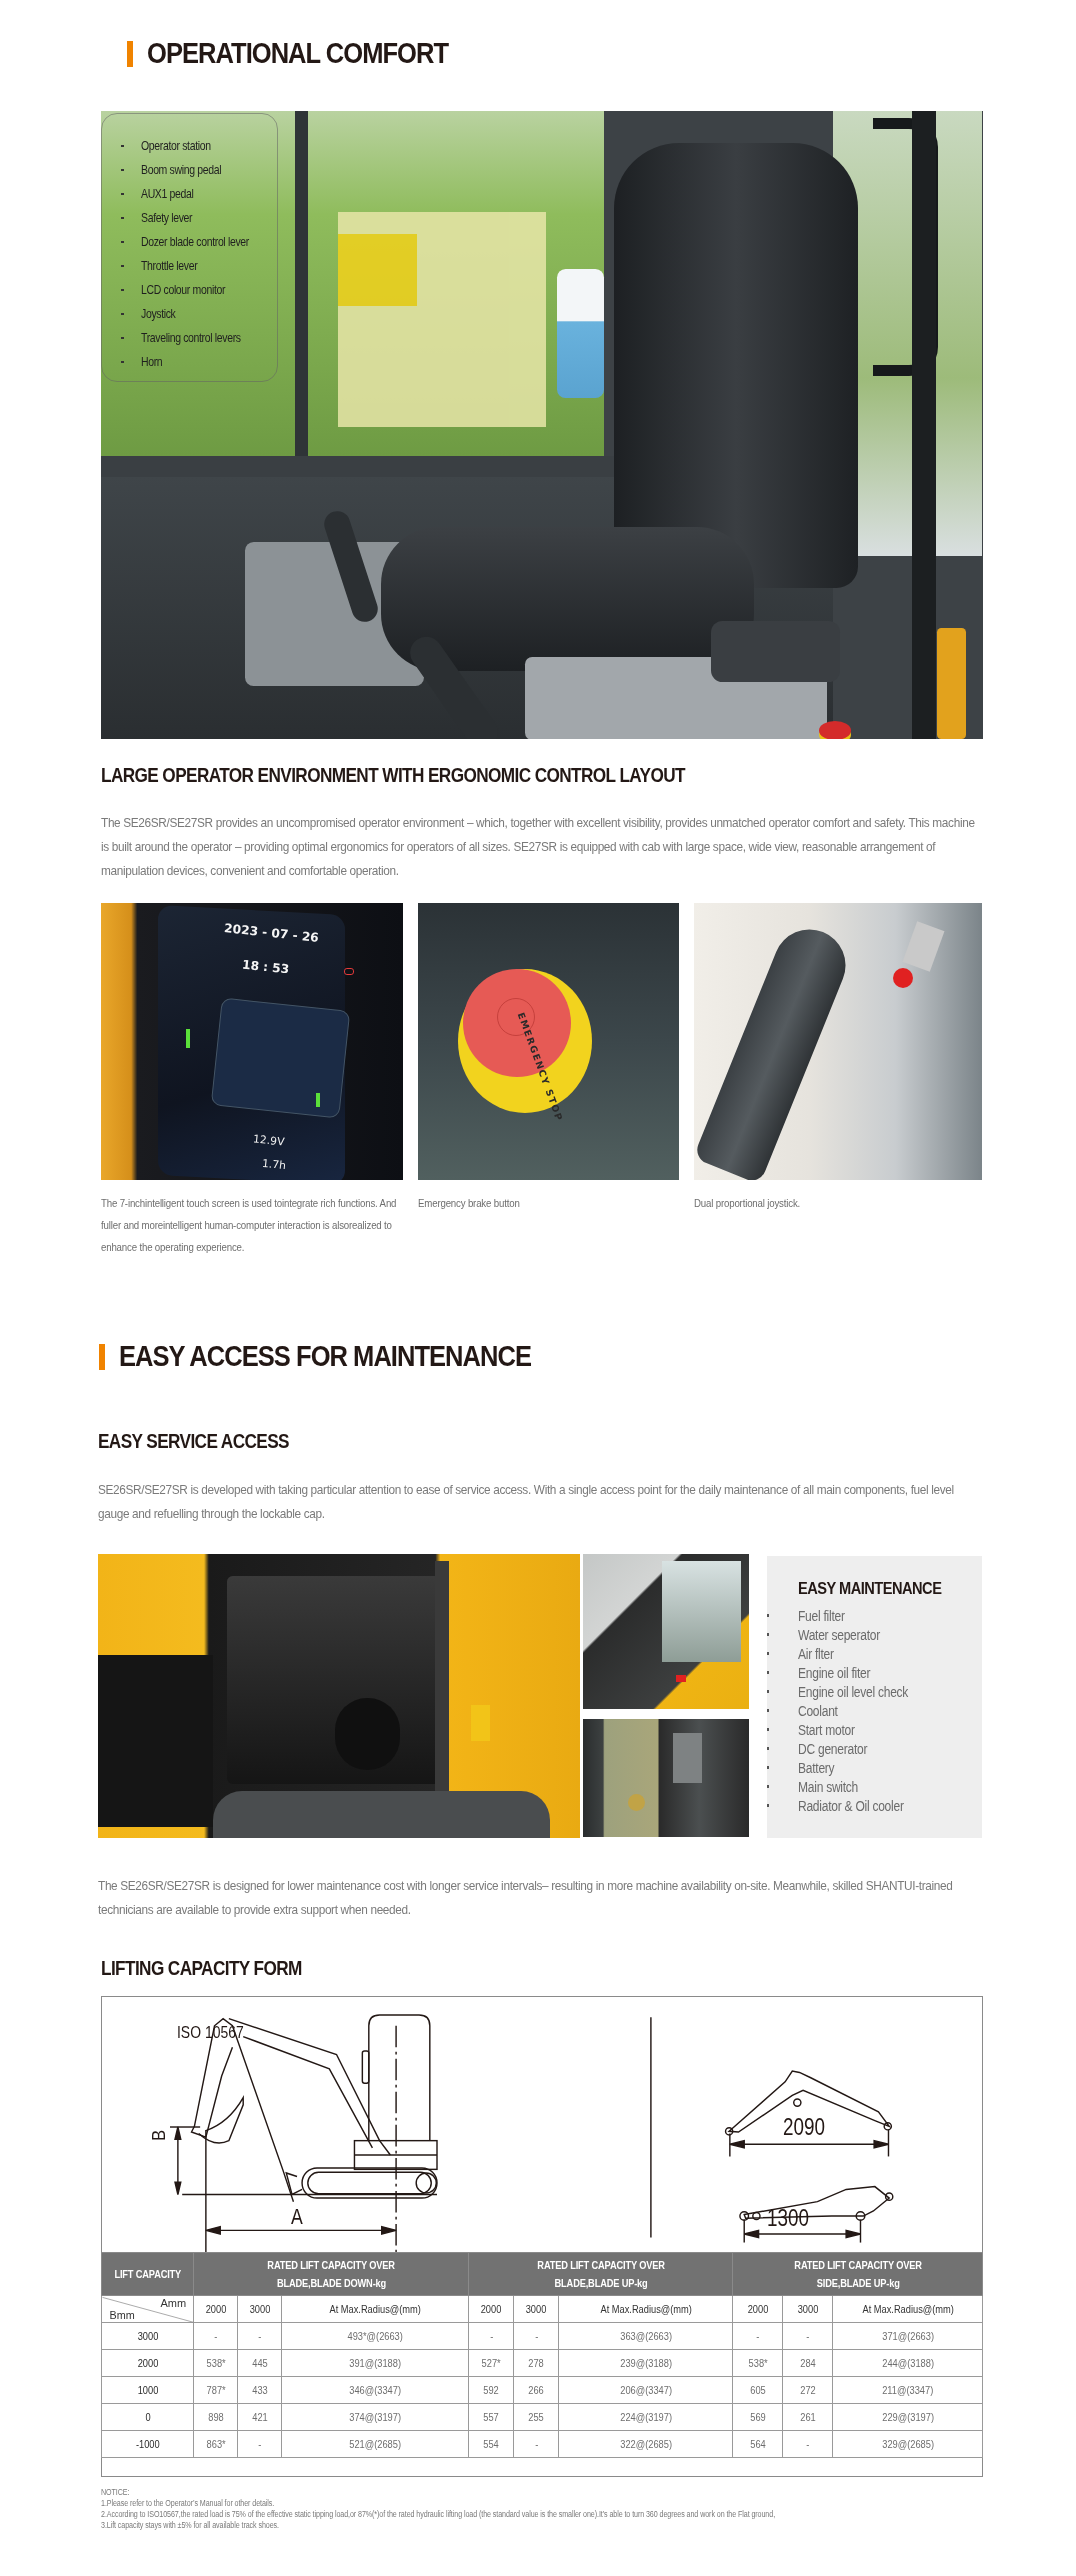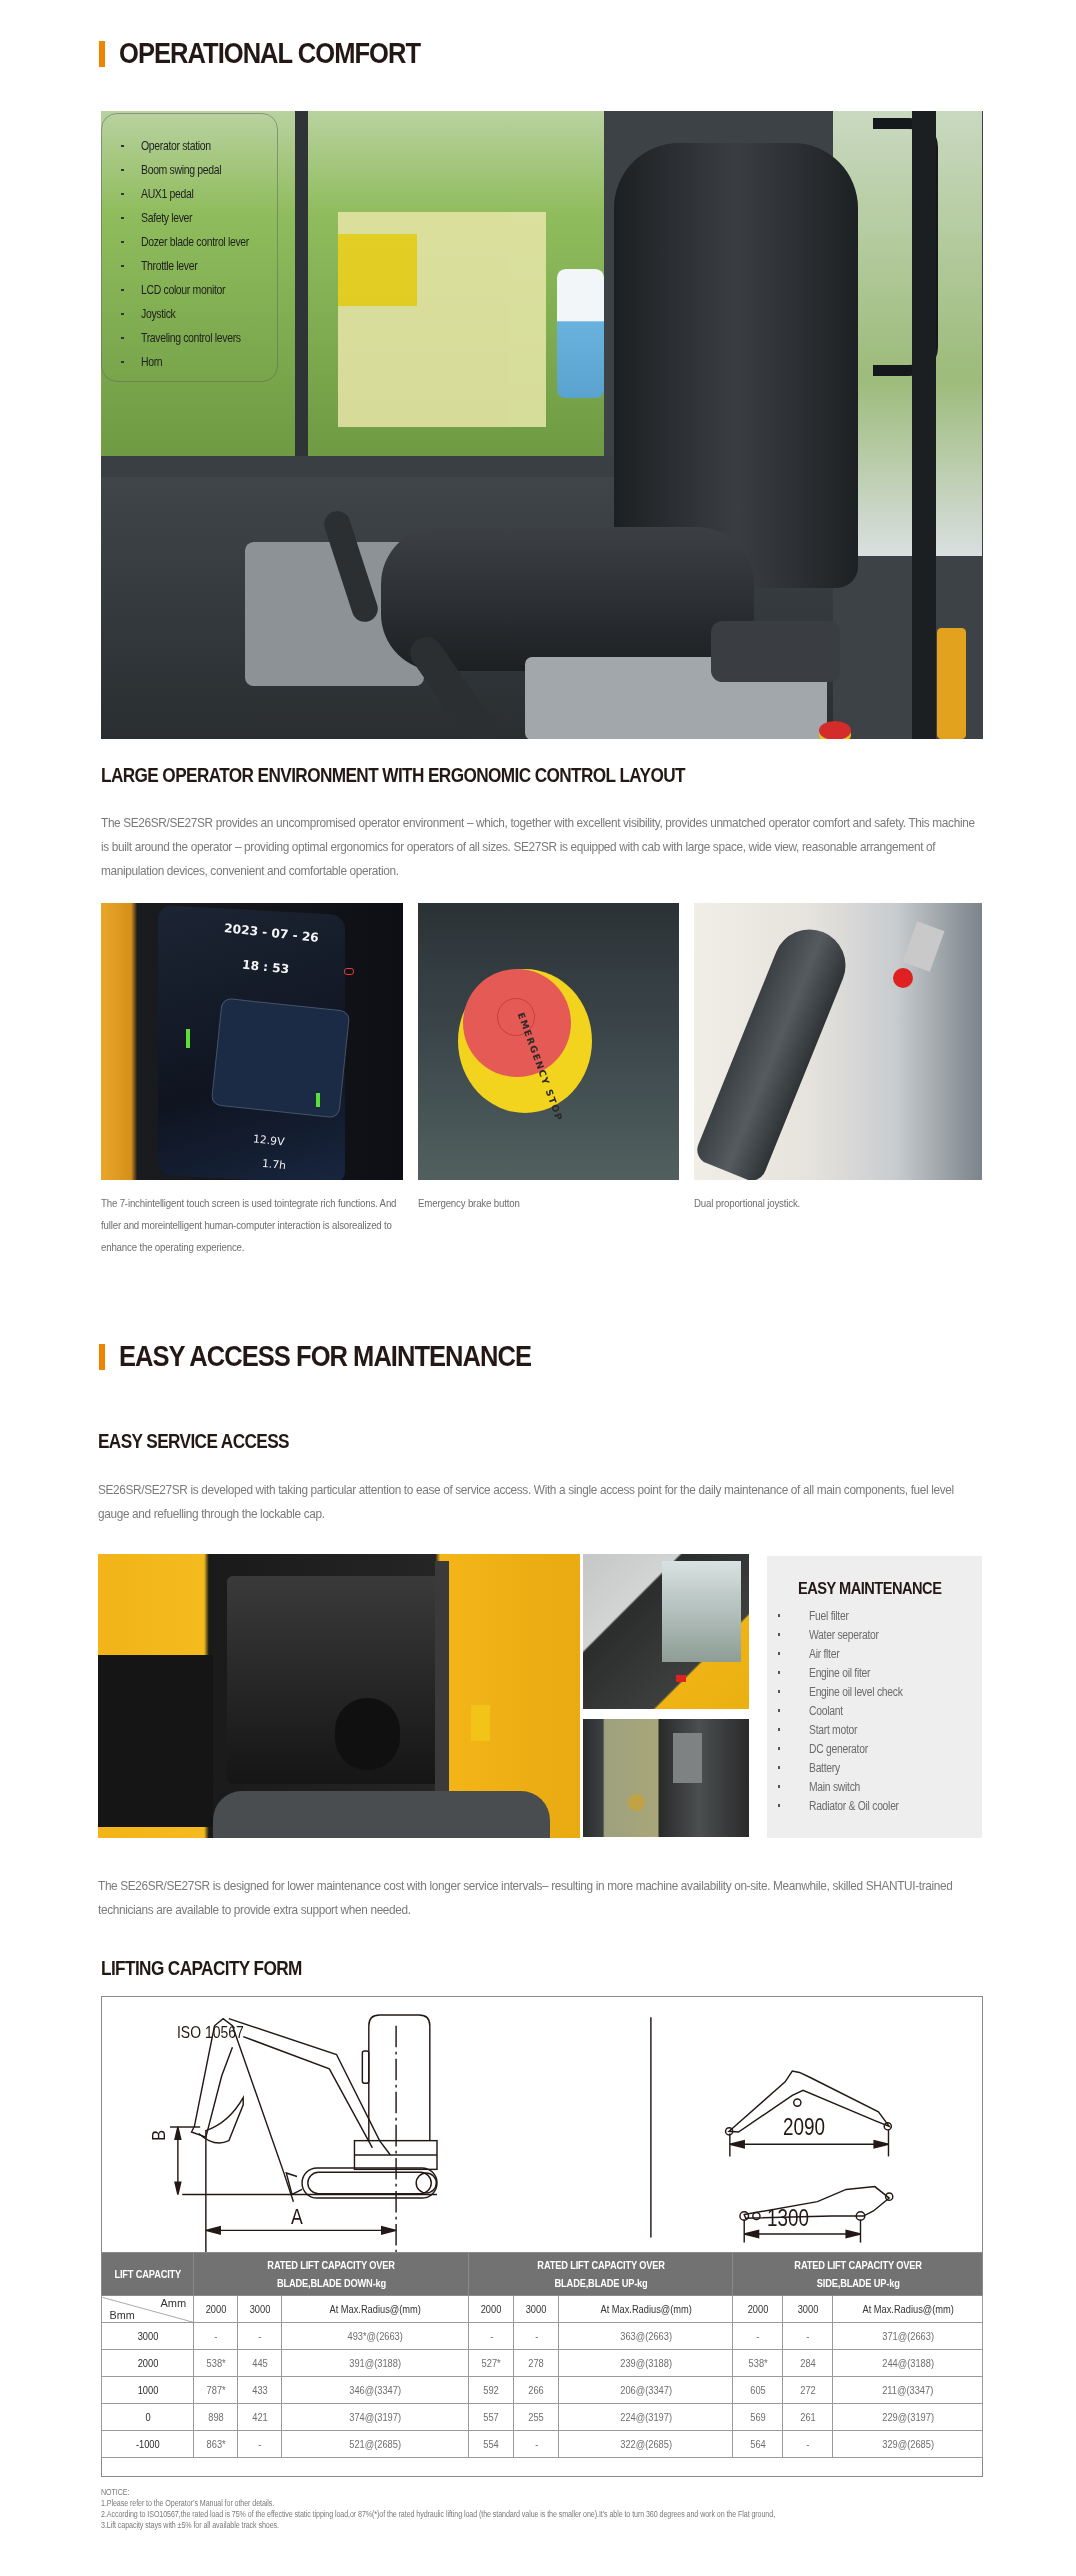--- a/index.html
+++ b/index.html
@@ -79,21 +79,21 @@
   .battery-window { position: absolute; left: 79px; top: 7.2px; width: 79px; height: 101px; background: linear-gradient(180deg, #d8e2e2 0%, #8e9d96 100%); }
   .battery-red { position: absolute; left: 93px; top: 121px; width: 10px; height: 7.2px; background: #e02121; }
 
   .bolt-photo { left: 583px; top: 1719px; width: 166px; height: 118px; background: linear-gradient(90deg, #2a2d2e 0%, #3d4141 12%, #9da17d 13%, #a9a67a 45%, #2a2a2a 46%, #4b4f50 70%, #2a2a2a 100%); }
   .bolt-head { position: absolute; left: 45px; top: 75px; width: 17px; height: 17px; border-radius: 50%; background: #c1a346; }
   .bolt-plate { position: absolute; left: 90px; top: 14.4px; width: 29px; height: 50px; background: #7e8283; }
 
   .maint-panel { position: absolute; left: 767px; top: 1556px; width: 215px; height: 282px; background: #eeeeee; }
   .maint-panel .ptitle { position: absolute; left: 31px; top: 23px; font-weight: bold; font-size: 17px; color: #231815; letter-spacing: -0.6px; transform: scaleX(0.86); transform-origin: left center; white-space: nowrap; }
   .maint-panel ul { position: absolute; left: 0; top: 50px; list-style: none; width: 100%; }
-  .maint-panel li { height: 19px; display: flex; align-items: center; font-size: 12px; color: #6b6b6b; letter-spacing: -0.3px; white-space: nowrap; padding-left: 11px; }
+  .maint-panel li { height: 19px; display: flex; align-items: center; font-size: 14px; color: #6b6b6b; letter-spacing: -0.3px; white-space: nowrap; }
   .maint-panel li .dot { width: 2.2px; height: 2.2px; background: #555; margin-left: 0px; margin-right: 29px; flex: none; }
   .maint-panel li .lbl { transform: scaleX(0.86); transform-origin: left center; display: inline-block; }
 
   
   .lift-frame { position: absolute; left: 101px; top: 1996px; width: 882px; height: 481px; border: 0.7px solid #8a8a8a; background: #fff; }
   .diagram { position: absolute; left: 12px; top: 0; width: 880px; height: 255px; }
   .diagram svg { position: absolute; left: 0; top: 0; }
   .iso-label { position: absolute; left: 63px; top: 26px; font-family: "Liberation Sans", sans-serif; font-size: 17px; color: #231815; transform: scaleX(0.82); transform-origin: left top; }
   .dim-label { position: absolute; font-family: "Liberation Sans", sans-serif; color: #231815; transform: scaleX(0.82); transform-origin: left top; }
 
@@ -109,21 +109,21 @@
   th.diag { position: relative; padding: 0; }
   th.diag .amm { position: absolute; right: 7.2px; top: 1.4px; font-size: 11px; color: #333; }
   th.diag .bmm { position: absolute; left: 7.2px; bottom: 1.4px; font-size: 10.8px; color: #333; }
   th.diag svg { position: absolute; left: 0; top: 0; }
 
   .notice { position: absolute; left: 101px; top: 2487px; font-size: 8.3px; line-height: 11px; color: #7a7a7a; letter-spacing: -0.1px; transform: scaleX(0.86); transform-origin: left top; white-space: nowrap; }
 </style>
 </head>
 <body>
 
-<div class="section-title" style="top:37px;">
+<div class="section-title" style="top:37px;margin-left:28px;">
   <div class="bar"></div>
   <div class="txt">OPERATIONAL COMFORT</div>
 </div>
 
 <div class="photo cab-photo">
   <div class="cab-window"></div>
   <div class="cab-window2"></div>
   <div class="cab-sticker"></div>
   <div class="cab-frame1"></div>
   <div class="cab-frame2"></div>

